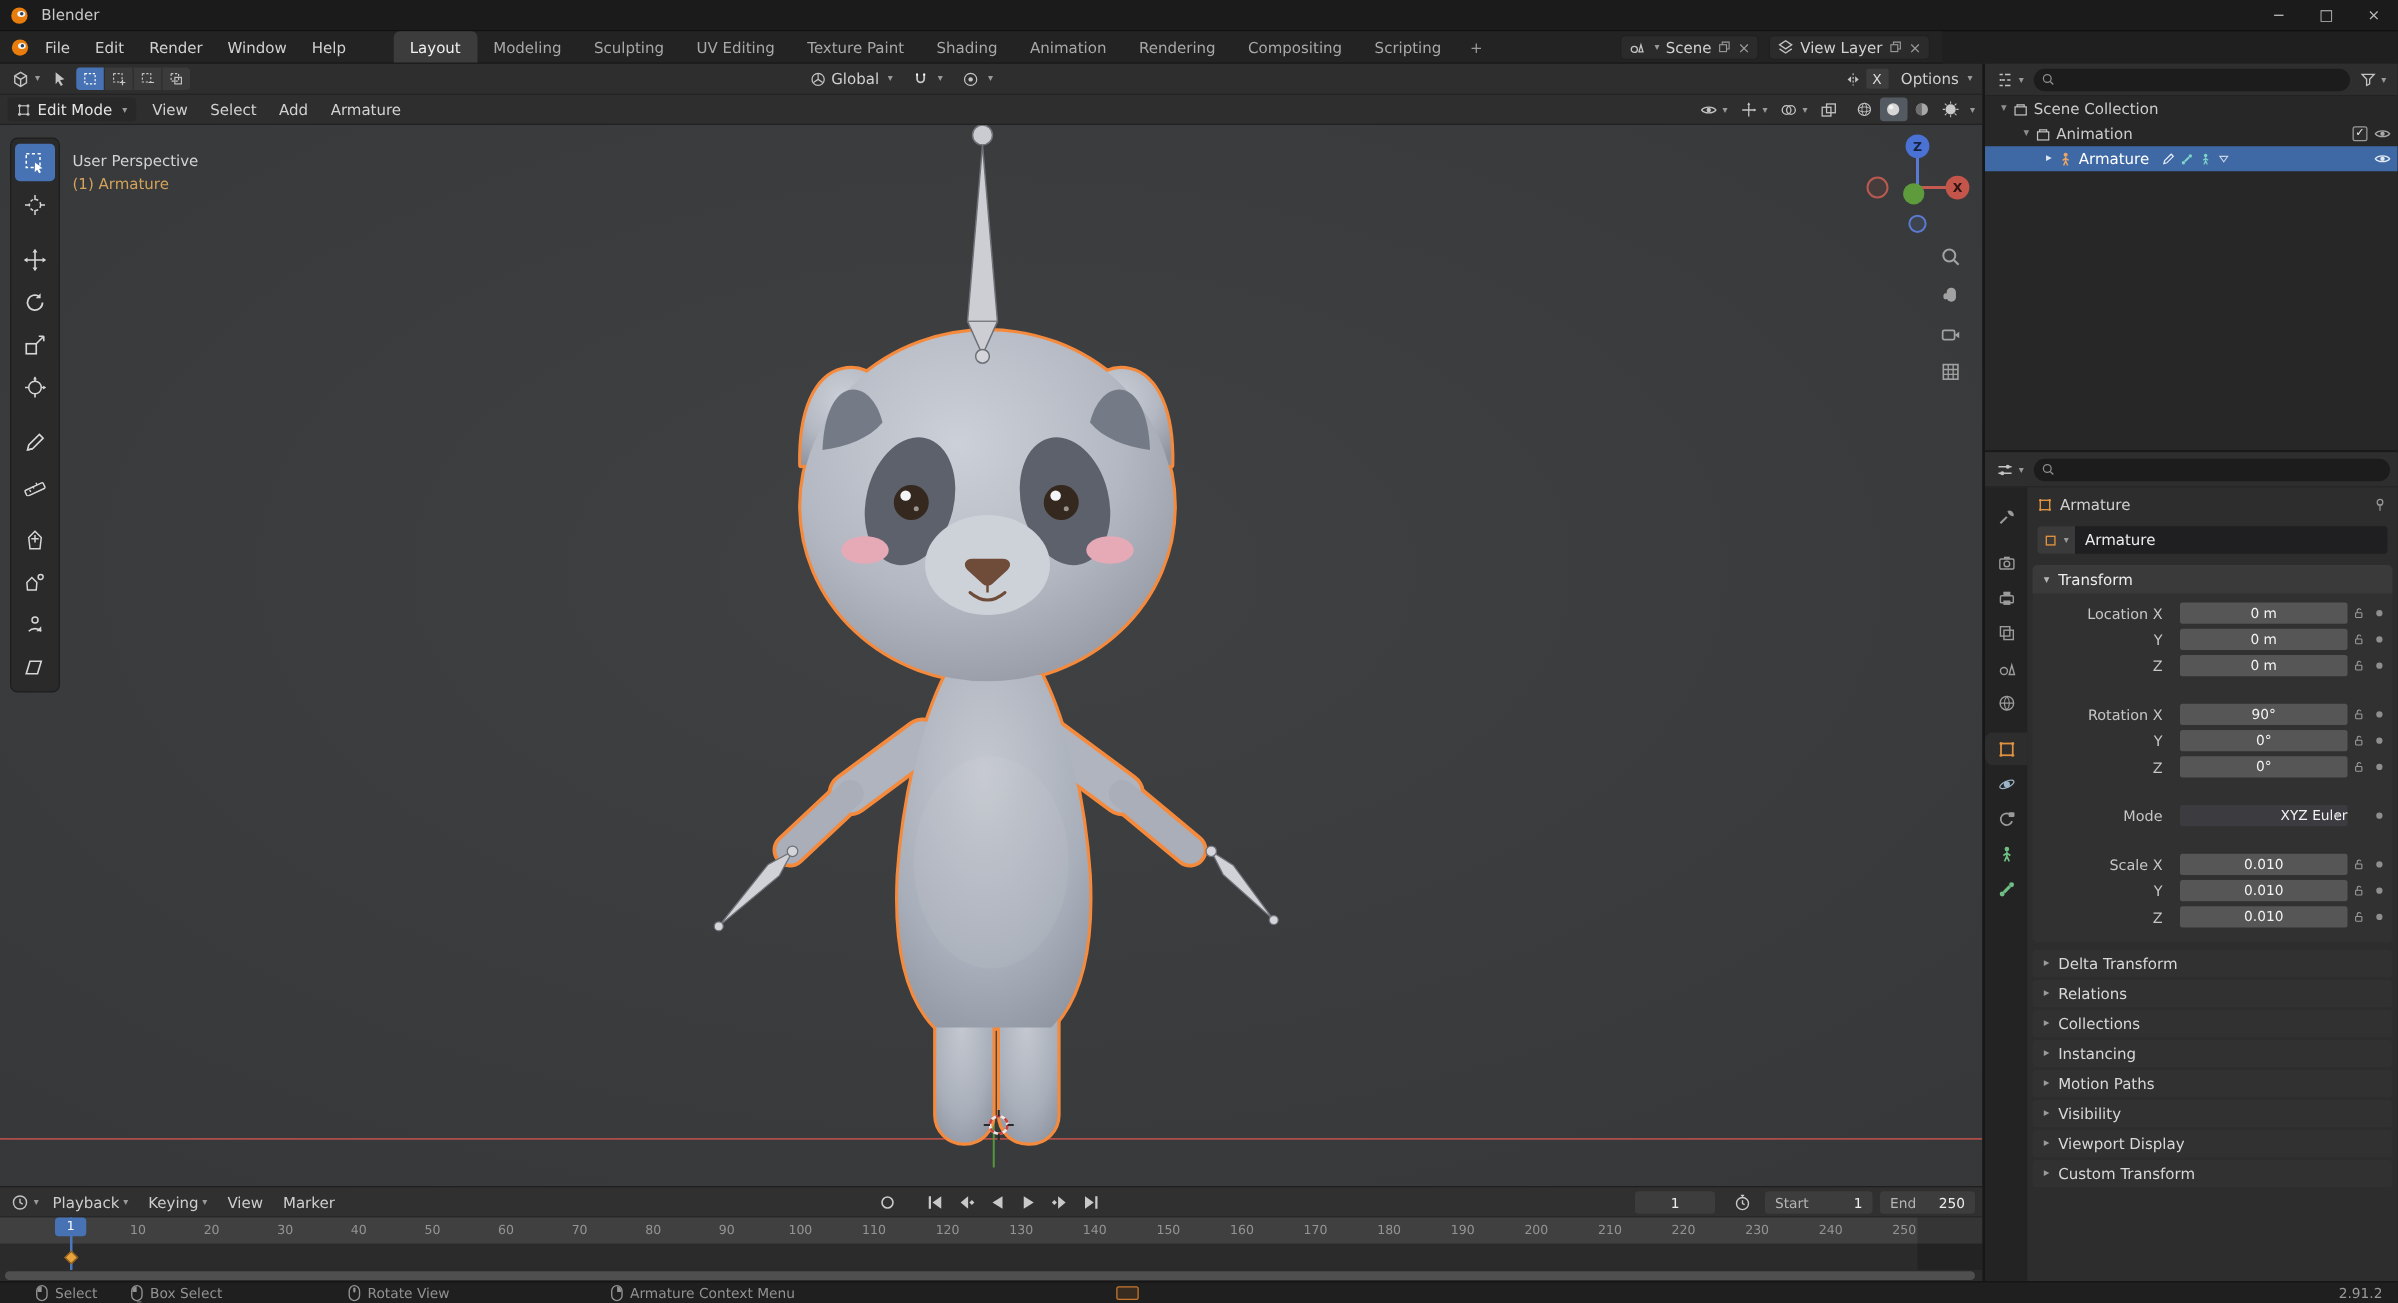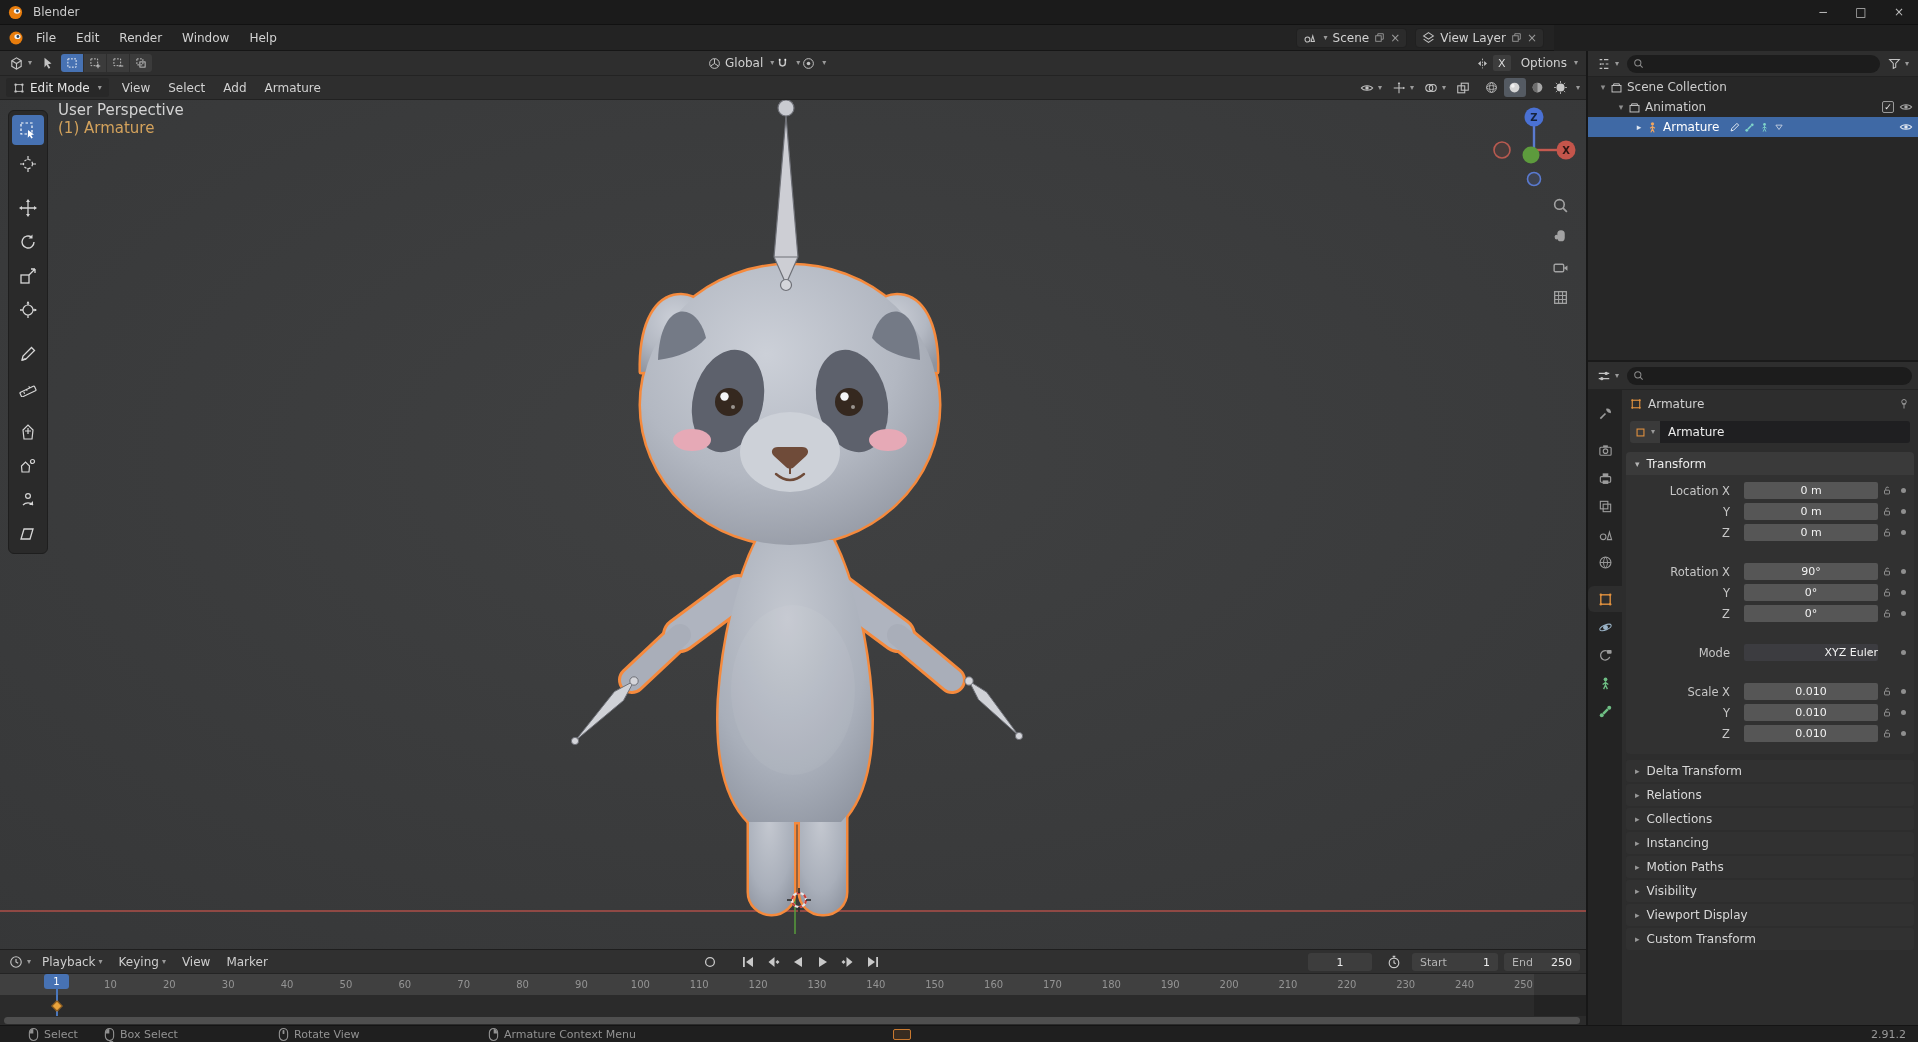--- a/index.html
+++ b/index.html
@@ -29,40 +29,40 @@
   .selwidget .mini{display:flex;align-items:center;color:#9a9a9a}
 
   
   #toolsettings{position:absolute;left:0;top:51px;width:1586px;height:25px;background:#2e2e2e;
     border-bottom:1px solid #232323;display:flex;align-items:center}
   .ts-left{display:flex;align-items:center;gap:6px;margin-left:6px}
   .selmode-group{display:flex;gap:1px}
   .selmode{width:22px;height:18px;background:#3b3b3b;display:flex;align-items:center;justify-content:center;color:#c8c8c8}
   .selmode:first-child{border-radius:3px 0 0 3px;background:#4772b3;color:#fff}
   .selmode:last-child{border-radius:0 3px 3px 0}
-  .ts-center{position:absolute;left:708px;display:flex;align-items:center;gap:2px}
+  .ts-center{position:absolute;left:648px;display:flex;align-items:center;gap:16px}
   .ts-group{display:flex;align-items:center;gap:4px;color:#d0d0d0}
   .ts-right{position:absolute;right:8px;display:flex;align-items:center;gap:10px;color:#d0d0d0}
   .xmini{min-width:18px;height:16px;background:#3d3d3d;border-radius:2px;display:flex;align-items:center;justify-content:center;font-size:11px;color:#dcdcdc;padding:0 4px}
 
   
   #vpheader{position:absolute;left:0;top:76px;width:1586px;height:24px;background:#2e2e2e;
     border-bottom:1px solid #212121;display:flex;align-items:center}
   .mode-dd{display:flex;align-items:center;gap:5px;background:#282828;border-radius:3px;height:19px;padding:0 7px;margin-left:6px;color:#e4e4e4}
   #vp-menus{display:flex;height:100%;margin-left:4px}
   #vp-menus .menu-item{padding:0 9px}
   .vph-right{margin-left:auto;display:flex;align-items:center;gap:4px;margin-right:6px}
   .hbtn{height:19px;padding:0 3px;display:flex;align-items:center;border-radius:3px;color:#c3c3c3;gap:1px}
   .shadegrp{display:flex;align-items:center;gap:1px;margin-left:4px}
   .shadebtn{width:22px;height:19px;display:flex;align-items:center;justify-content:center;border-radius:3px;color:#c3c3c3}
   .shadebtn.active{background:#545a62}
 
   
   #viewport{position:absolute;left:0;top:100px;width:1586px;height:849px;overflow:hidden}
-  #vp-overlay{position:absolute;left:58px;top:1px;line-height:18px;font-size:15px;pointer-events:none}
+  #vp-overlay{position:absolute;left:58px;top:20px;line-height:18px;font-size:12px;pointer-events:none}
   #vp-overlay .l1{color:#d3d3d3}
   #vp-overlay .l2{color:#d3a25c}
   #vp-toolbar{position:absolute;left:8px;top:10px;width:40px;background:rgba(41,41,41,.92);
     border:1px solid #1e1e1e;border-radius:6px;padding:4px 0;display:flex;flex-direction:column;align-items:center;gap:4px}
   .toolbtn{width:32px;height:30px;border-radius:4px;display:flex;align-items:center;justify-content:center;color:#d6d6d6}
   .toolbtn.active{background:#4772b3;color:#fff}
   .toolsep{height:6px}
   .vp-sidebtn{position:absolute;left:1547px;width:26px;height:26px;display:flex;align-items:center;justify-content:center;color:#bdbdbd;opacity:.8}
 
   
@@ -156,20 +156,33 @@
       <circle cx="9.9" cy="6.5" r="1.4" fill="#24425f"></circle>
   </svg>
   <div style="display:flex;height:100%">
 
   <span class="menu-item">File</span>
       <span class="menu-item">Edit</span>
       <span class="menu-item">Render</span>
       <span class="menu-item">Window</span>
       <span class="menu-item">Help</span>
     </div>
+  <div id="ws-tabs">
+    <span class="ws-tab active">Layout</span>
+    <span class="ws-tab">Modeling</span>
+    <span class="ws-tab">Sculpting</span>
+    <span class="ws-tab">UV Editing</span>
+    <span class="ws-tab">Texture Paint</span>
+    <span class="ws-tab">Shading</span>
+    <span class="ws-tab">Animation</span>
+    <span class="ws-tab">Rendering</span>
+    <span class="ws-tab">Compositing</span>
+    <span class="ws-tab">Scripting</span>
+    <span class="ws-tab ws-add">+</span>
+  </div>
   <div id="topbar-right">
     <div class="selwidget">
       <svg width="13" height="13" viewBox="0 0 16 16" class="ico">
         <circle cx="5.5" cy="10.5" r="3" fill="none" stroke="currentColor" stroke-width="1.3"></circle>
           <path d="M10 13h4l-2-7z" fill="none" stroke="currentColor" stroke-width="1.3"></path>
       </svg>
       <span class="chev">▾</span>
       <span>Scene</span>
       <span class="mini">
         <svg width="11" height="11" viewBox="0 0 16 16">

